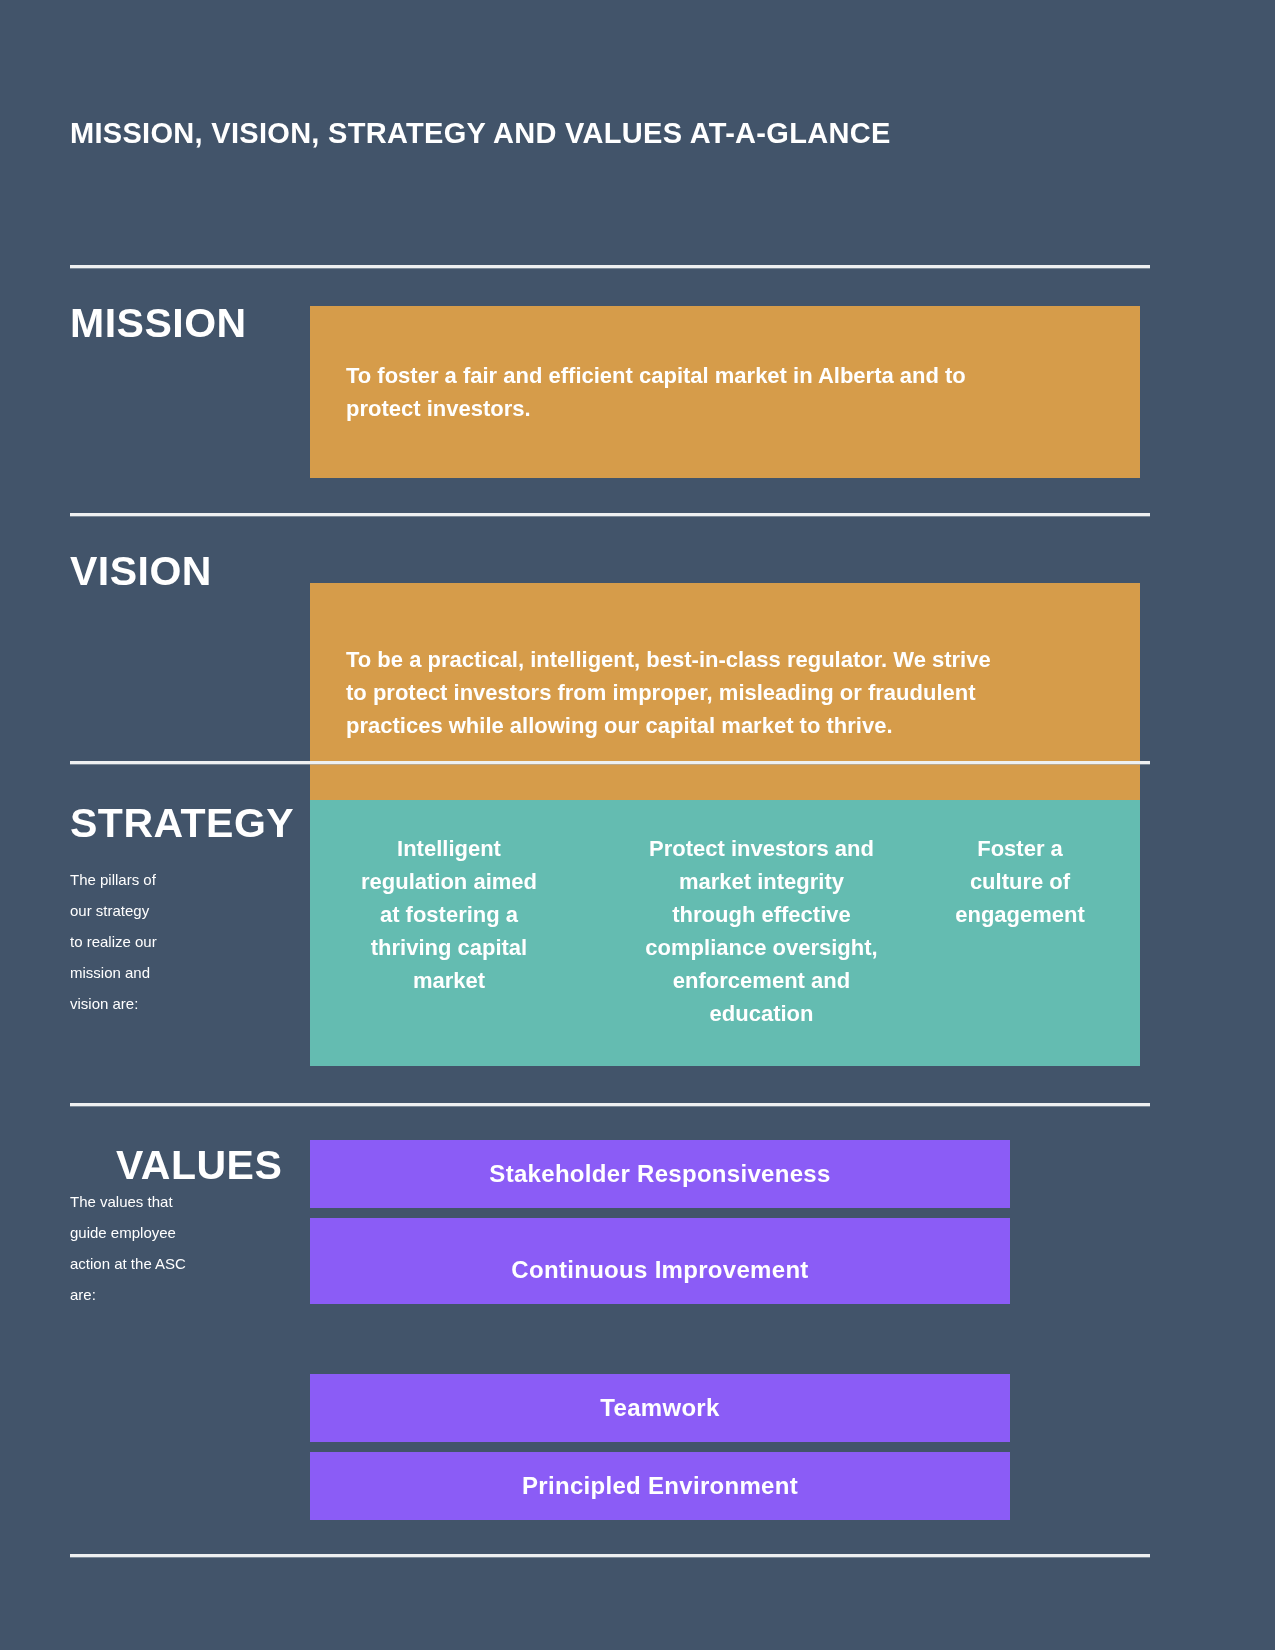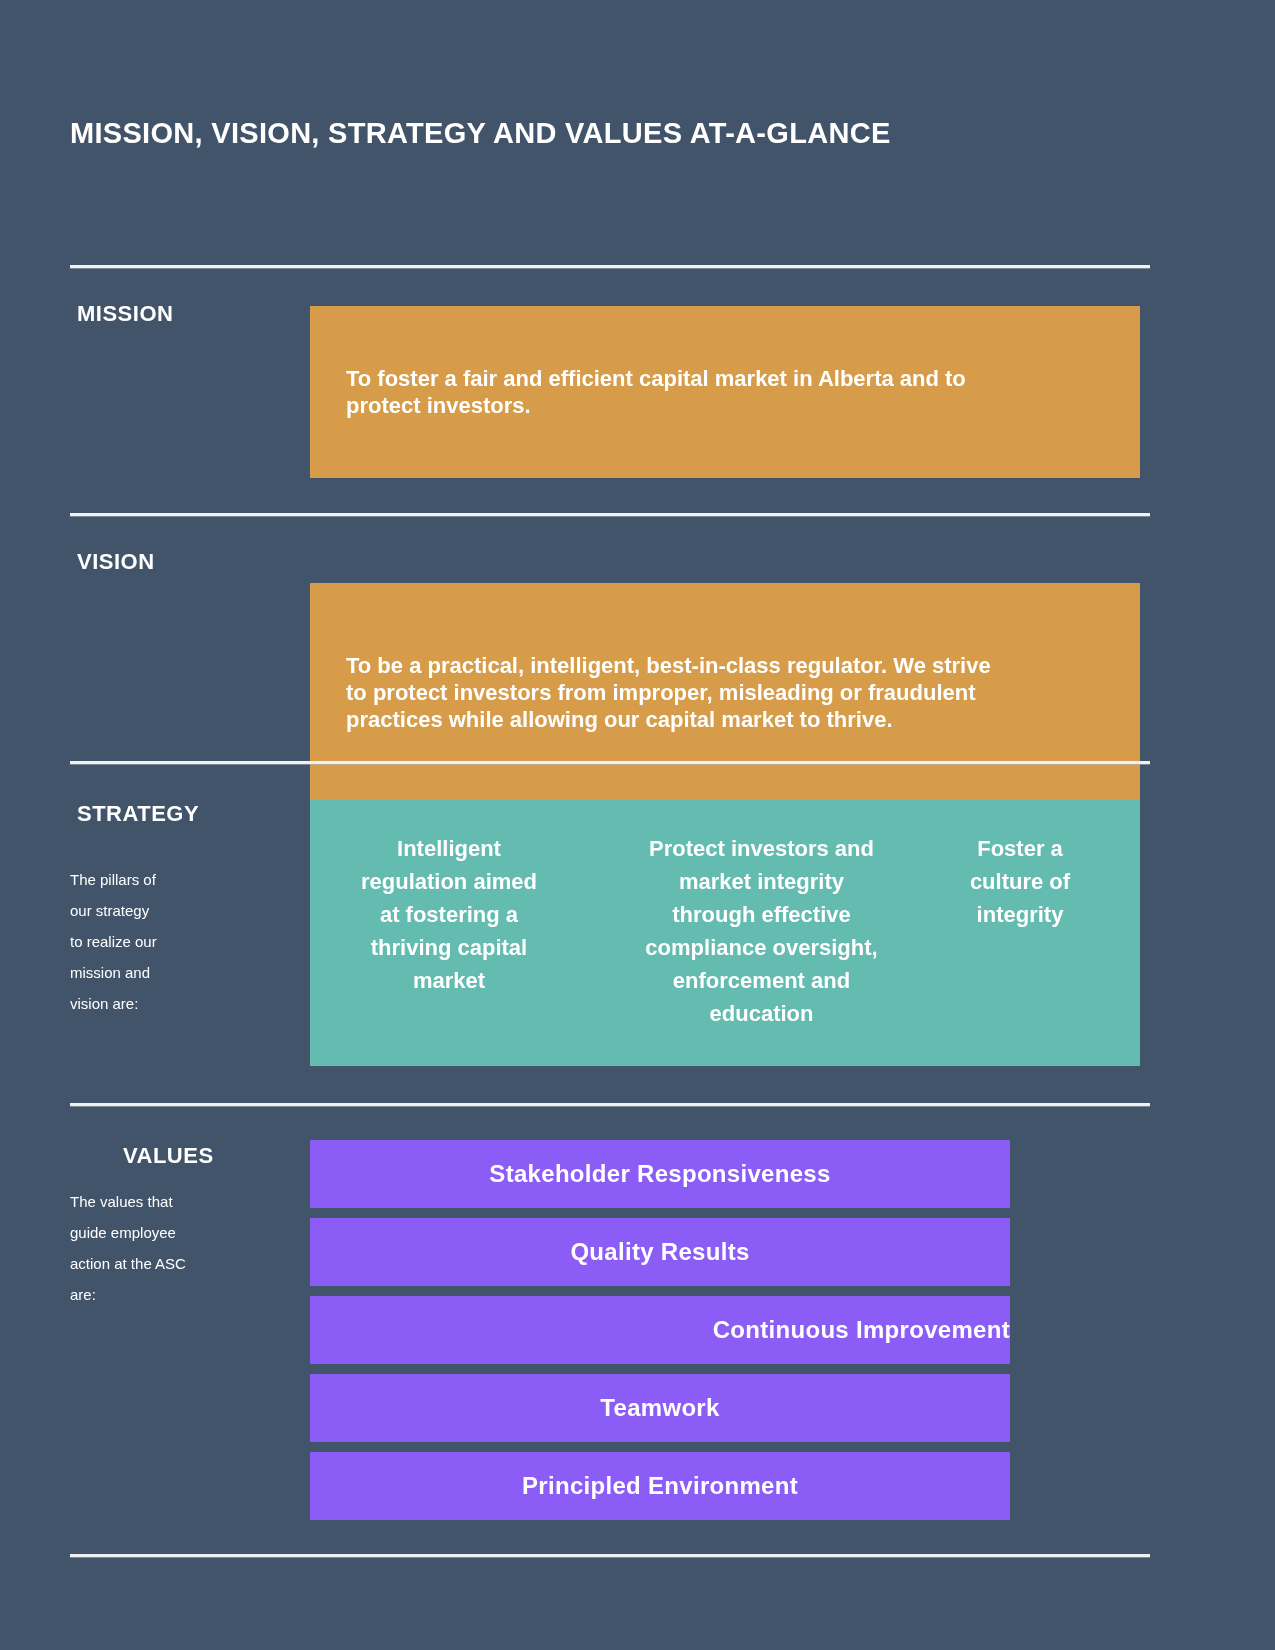--- a/index.html
+++ b/index.html
@@ -26,22 +26,22 @@
   .divider {
     position: absolute;
     left: 70px;
     width: 1080px;
     height: 3px;
     background: #eef0f1;
     box-shadow: 0 1px 0 rgba(170,178,188,0.55);
   }
   .side-label {
     position: absolute;
-    left: 77px;
-    font-size: 22px;
+    left: 70px;
+    font-size: 41px;
     font-weight: bold;
     letter-spacing: 0.5px;
     line-height: 1.05;
     color: #ffffff;
   }
   .side-desc {
     position: absolute;
     left: 70px;
     width: 230px;
     font-size: 15px;
@@ -56,21 +56,21 @@
     width: 830px;
     background: #D69C4A;
     box-sizing: border-box;
     padding: 0 28px 0 36px;
     display: flex;
     align-items: center;
   }
   .gold-box .box-text {
     font-size: 22px;
     font-weight: bold;
-    line-height: 27px;
+    line-height: 33px;
     white-space: pre-line;
     color: #ffffff;
   }
   .pillar {
     position: absolute;
     top: 800px;
     height: 266px;
     background: #64BCB1;
     box-sizing: border-box;
     padding-top: 32px;
@@ -146,39 +146,39 @@
       <div class="box-text">Protect investors and
 market integrity
 through effective
 compliance oversight,
 enforcement and
 education</div>
     </div>
     <div class="pillar" style="left:900px; width:240px;">
       <div class="box-text">Foster a
 culture of
-integrity</div>
+engagement</div>
     </div>
   </div>
 
   <div>
     <div class="divider" style="top:1103px;"></div>
     <div class="side-label" style="top:1144px;margin-left:46px;">VALUES</div>
     <div class="side-desc" style="top:1186px;">The values that
 guide employee
 action at the ASC
 are:</div>
 
     <div class="value-bar" style="top:1140px;">
       <div class="bar-text">Stakeholder Responsiveness</div>
     </div>
     <div class="value-bar" style="top:1218px;">
       <div class="bar-text">Quality Results</div>
     </div>
-    <div class="value-bar" style="top:1296px;justify-content:flex-end;">
+    <div class="value-bar" style="top:1236px;">
       <div class="bar-text">Continuous Improvement</div>
     </div>
     <div class="value-bar" style="top:1374px;">
       <div class="bar-text">Teamwork</div>
     </div>
     <div class="value-bar" style="top:1452px;">
       <div class="bar-text">Principled Environment</div>
     </div>
   </div>
 

